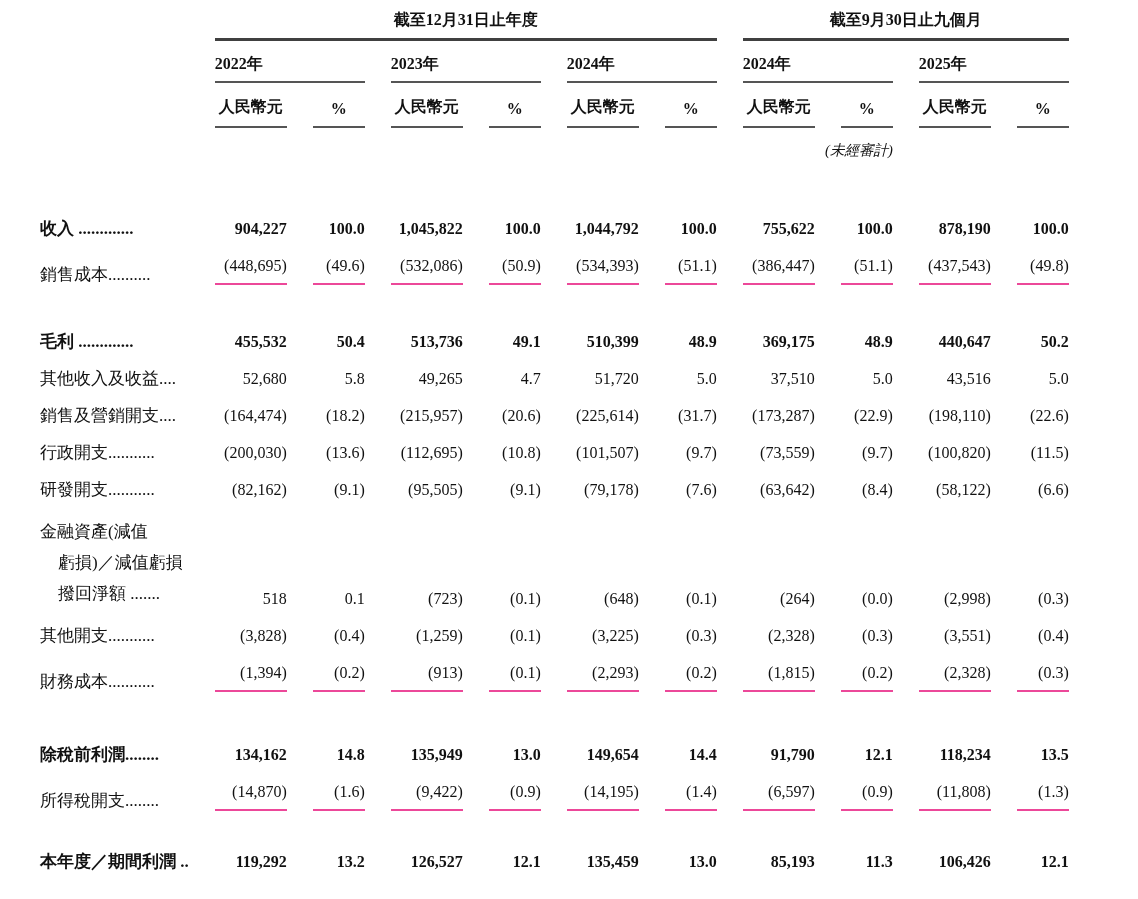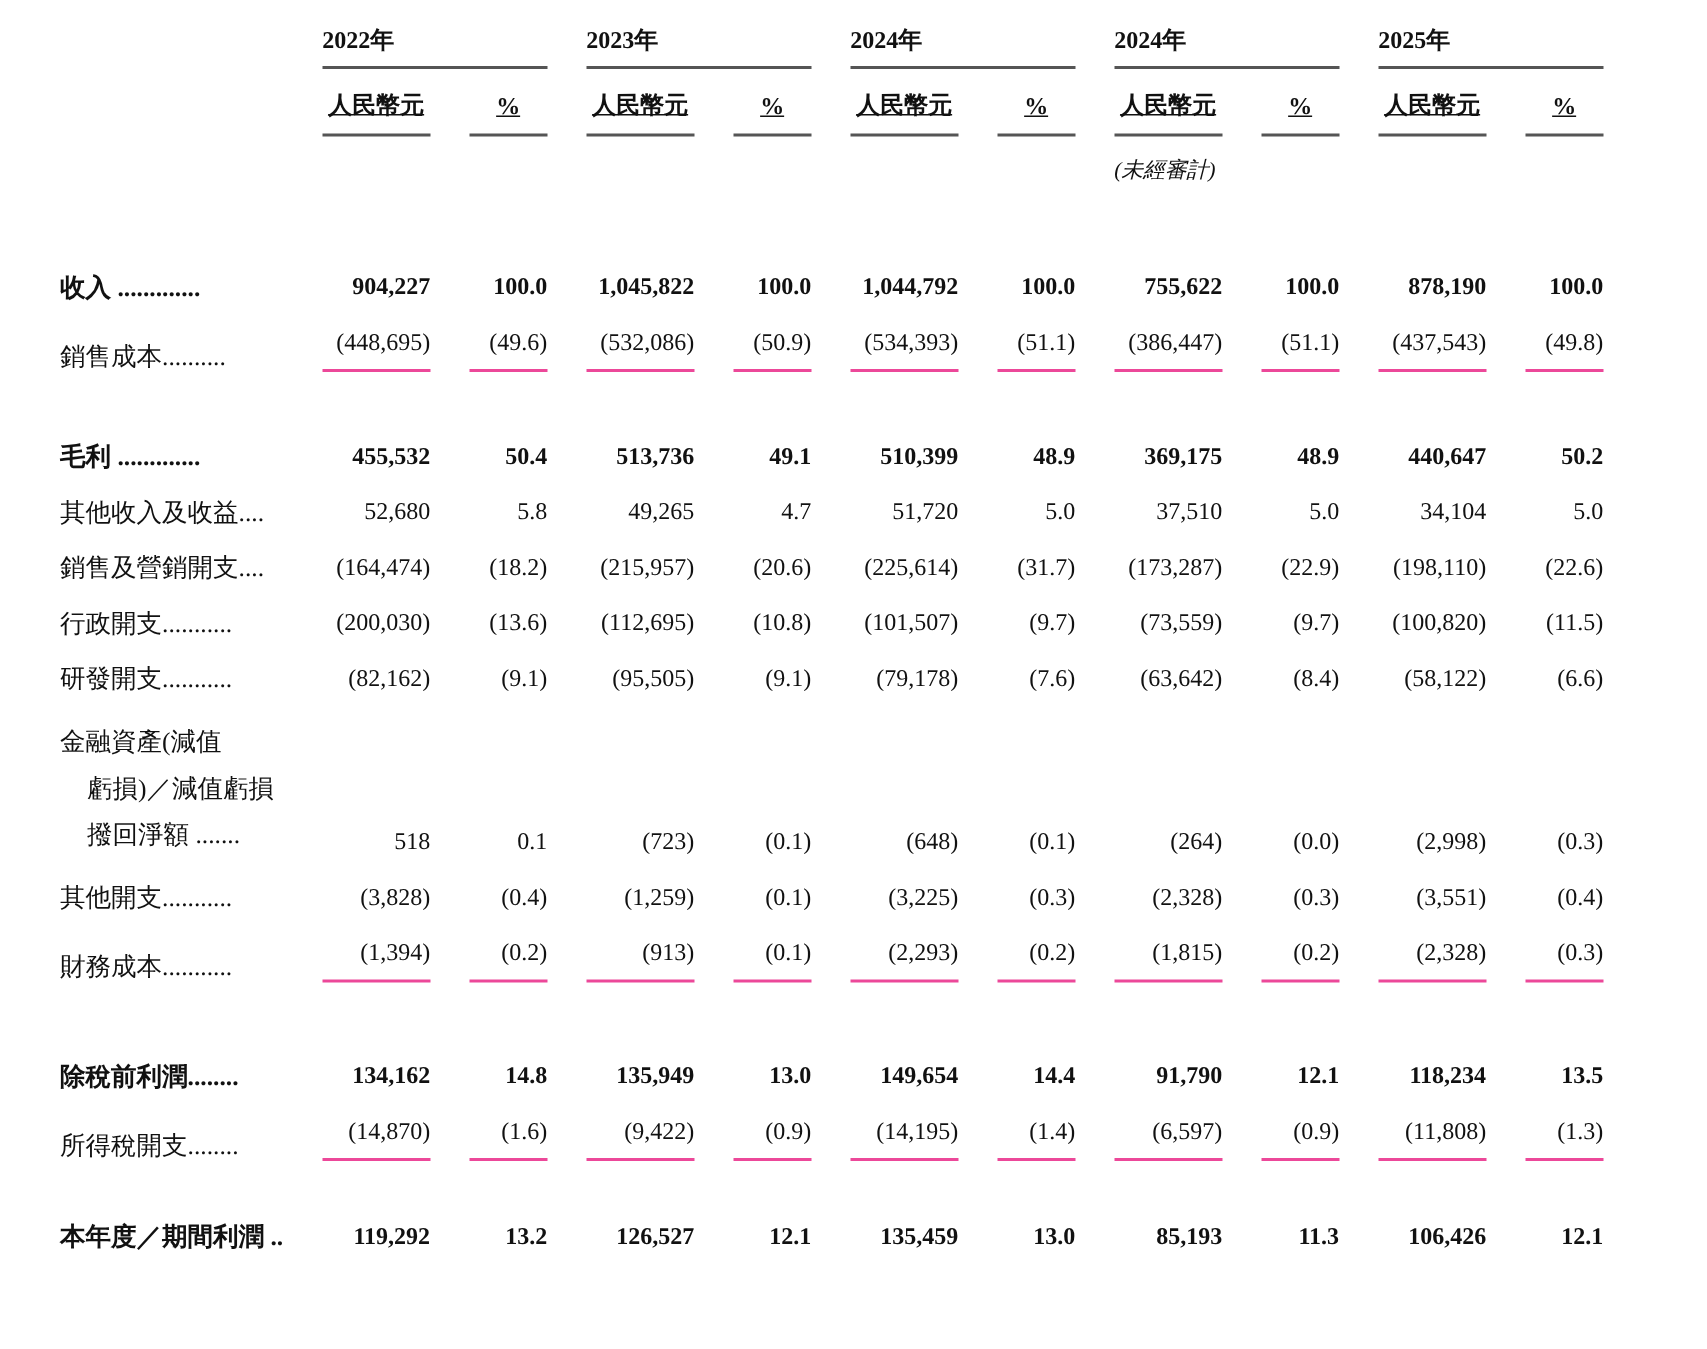--- a/index.html
+++ b/index.html
@@ -22,27 +22,27 @@
     padding:6px 0 7px 0;white-space:nowrap;
   }
   th.yr{
     font-weight:bold;font-size:16px;text-align:left;
     border-bottom:2px solid #555;
     padding:13px 0 6px 0;white-space:nowrap;
   }
   th.un{
     font-weight:bold;font-size:16px;text-align:center;
     border-bottom:2px solid #555;
-    padding:14px 0 8px 0;white-space:nowrap;text-decoration:underline;
+    padding:14px 0 8px 0;white-space:nowrap;
   }
   td.note{
     font-style:italic;font-size:14.5px;text-align:center;
     padding-top:13px;white-space:nowrap;
   }
-  td.note.left{text-align:left;}
+  td.note.left{text-align:right;}
   tr.note-gap td{padding-bottom:50px;}
   
   tbody td{font-size:16px;padding:8px 0;line-height:21px;}
   td.lblc{font-size:17px;white-space:nowrap;overflow:visible;}
   td.num,td.pct{text-align:right;white-space:nowrap;}
   .v{display:inline-block;text-align:right;}
   td.num .v{min-width:72px;}
   td.pct .v{min-width:52px;}
   tr.bold td,tr.bold .v{font-weight:bold;}
   tr.rule .v{border-bottom:2px solid #ec4899;padding-bottom:7px;}
@@ -63,20 +63,25 @@
     <col style="width:72px">
       <col style="width:52px">
     <col style="width:72px">
       <col style="width:52px">
     <col style="width:72px">
       <col style="width:52px">
   </colgroup>
   <thead>
     <tr>
       <td></td>
+      <th class="grp" colspan="6">截至12月31日止年度</th>
+      <th class="grp" colspan="4">截至9月30日止九個月</th>
+    </tr>
+    <tr>
+      <td></td>
       <th class="yr" colspan="2">2022年</th>
       <th class="yr" colspan="2">2023年</th>
       <th class="yr" colspan="2">2024年</th>
       <th class="yr" colspan="2">2024年</th>
       <th class="yr" colspan="2">2025年</th>
     </tr>
     <tr>
       <td></td>
       <th class="un">人民幣元</th>
       <th class="un">%</th>
@@ -141,21 +146,21 @@
       <tr>
         <td class="lblc">其他收入及收益....</td>
         <td class="num"><span class="v">52,680</span></td>
         <td class="pct"><span class="v">5.8</span></td>
         <td class="num"><span class="v">49,265</span></td>
         <td class="pct"><span class="v">4.7</span></td>
         <td class="num"><span class="v">51,720</span></td>
         <td class="pct"><span class="v">5.0</span></td>
         <td class="num"><span class="v">37,510</span></td>
         <td class="pct"><span class="v">5.0</span></td>
-        <td class="num"><span class="v">34,104</span></td>
+        <td class="num"><span class="v">43,516</span></td>
         <td class="pct"><span class="v">5.0</span></td>
       </tr>
       <tr>
         <td class="lblc">銷售及營銷開支....</td>
         <td class="num"><span class="v">(164,474)</span></td>
         <td class="pct"><span class="v">(18.2)</span></td>
         <td class="num"><span class="v">(215,957)</span></td>
         <td class="pct"><span class="v">(20.6)</span></td>
         <td class="num"><span class="v">(225,614)</span></td>
         <td class="pct"><span class="v">(31.7)</span></td>

